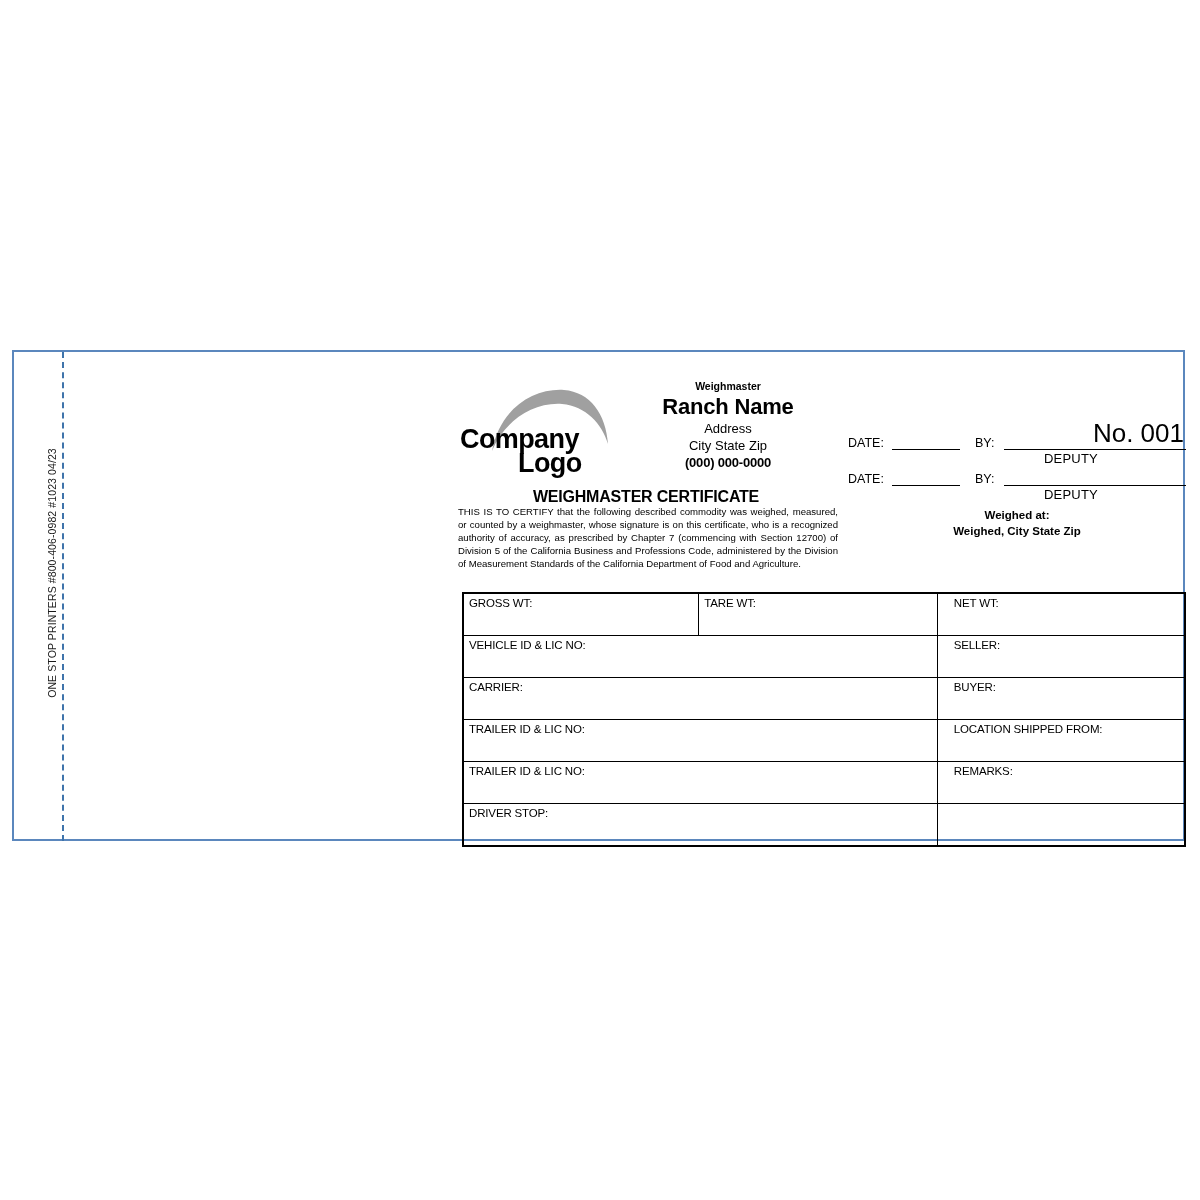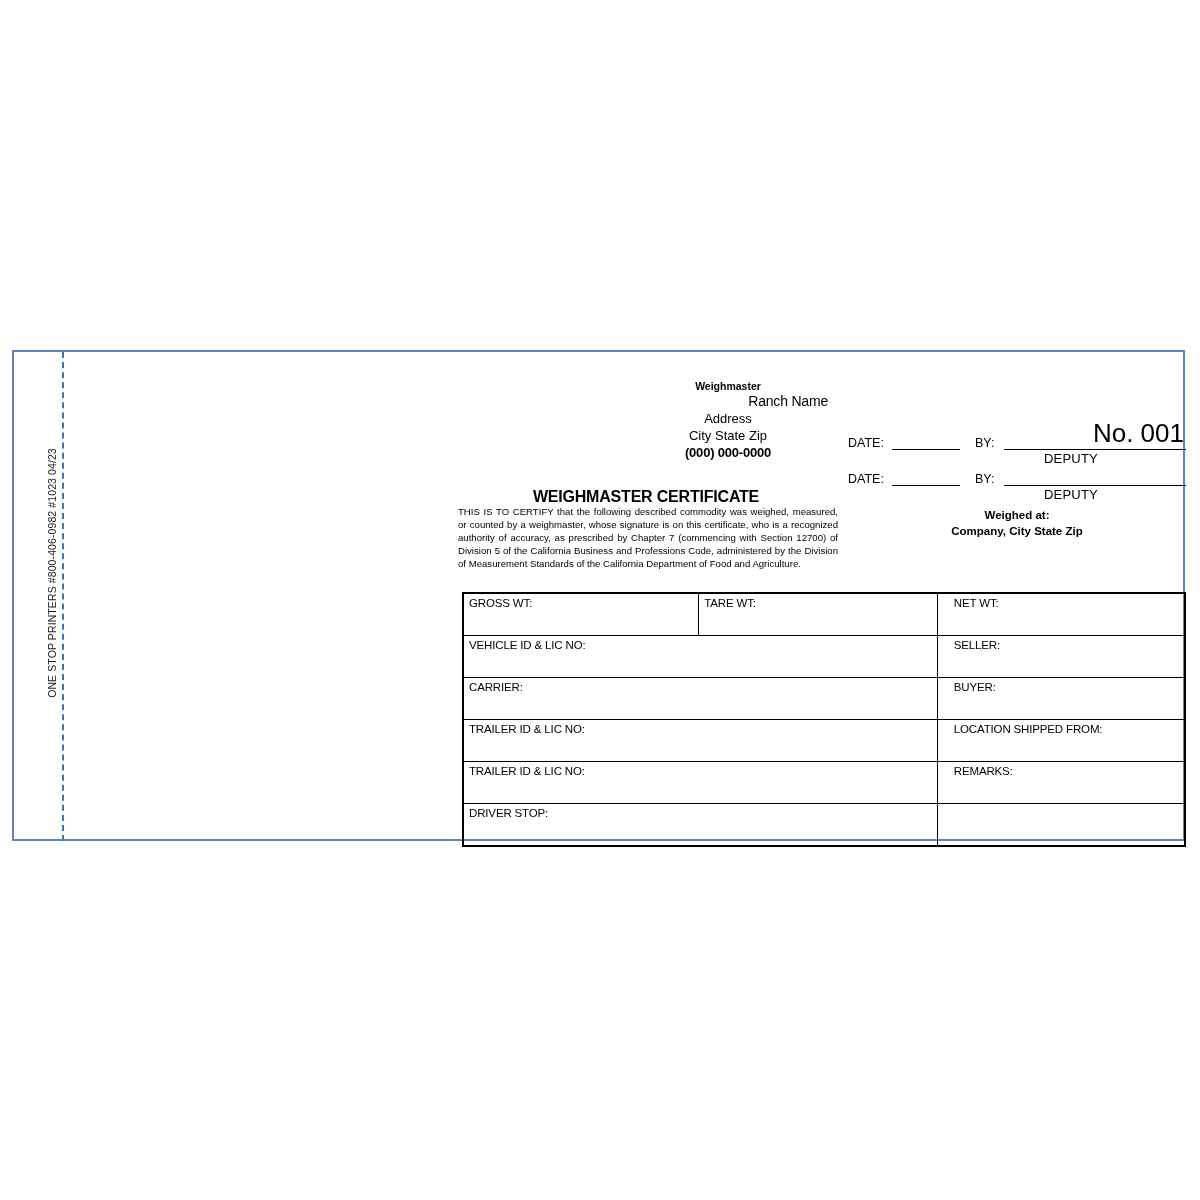--- a/index.html
+++ b/index.html
@@ -109,25 +109,24 @@
     top: 0px;
     width: 200px;
     text-align: center;
   }
   .identity .weighmaster {
     font-size: 10.5px;
     font-weight: bold;
     line-height: 1.25;
   }
   .identity .ranch-name {
-    font-size: 14px;
-    font-weight: normal;
+    font-size: 22px;
+    font-weight: bold;
     line-height: 1.28;
     letter-spacing: -0.2px;
-    text-align: right;
   }
   .identity .addr {
     font-size: 13px;
     line-height: 1.3;
   }
   .identity .phone {
     font-size: 13px;
     font-weight: bold;
     line-height: 1.3;
     letter-spacing: -0.2px;
@@ -290,20 +289,27 @@
 <div id="sheet">
 
   <div id="perforation"></div>
 
   <div id="printer-credit">ONE STOP PRINTERS #800-406-0982 #1023 04/23</div>
 
   <div id="form">
 
     <div class="header-row">
 
+      <div class="logo-block">
+        <svg class="swoosh" viewBox="0 0 120 74">
+          <path d="M2,63 C10,20 44,0 74,2 C100,4 116,26 118,56 C112,36 96,18 72,16 C42,14 14,34 2,63 Z" fill="#A0A0A0"></path>
+        </svg>
+        <div class="logo-company">Company</div>
+        <div class="logo-logo">Logo</div>
+      </div>
 
       <div class="identity">
         <div class="weighmaster">Weighmaster</div>
         <div class="ranch-name">Ranch Name</div>
         <div class="addr">Address</div>
         <div class="addr">City State Zip</div>
         <div class="phone">(000) 000-0000</div>
       </div>
 
       <div class="serial">No. 001</div>
@@ -320,21 +326,21 @@
           <span class="lab-date">DATE:</span>
           <span class="rule-date"></span>
           <span class="lab-by">BY:</span>
           <span class="rule-by"></span>
           <span class="deputy">DEPUTY</span>
         </div>
       </div>
 
       <div class="weighed-at">
         <div>Weighed at:</div>
-        <div>Company, City State Zip</div>
+        <div>Weighed, City State Zip</div>
       </div>
     </div>
 
     <div class="cert-title">WEIGHMASTER CERTIFICATE</div>
     <div class="cert-body">THIS IS TO CERTIFY that the following described commodity was weighed, measured, or counted by a weighmaster, whose signature is on this certificate, who is a recognized authority of accuracy, as prescribed by Chapter 7 (commencing with Section 12700) of Division 5 of the California Business and Professions Code, administered by the Division of Measurement Standards of the California Department of Food and Agriculture.</div>
 
 
     <div class="tbl">
       <table>
         <tbody>

